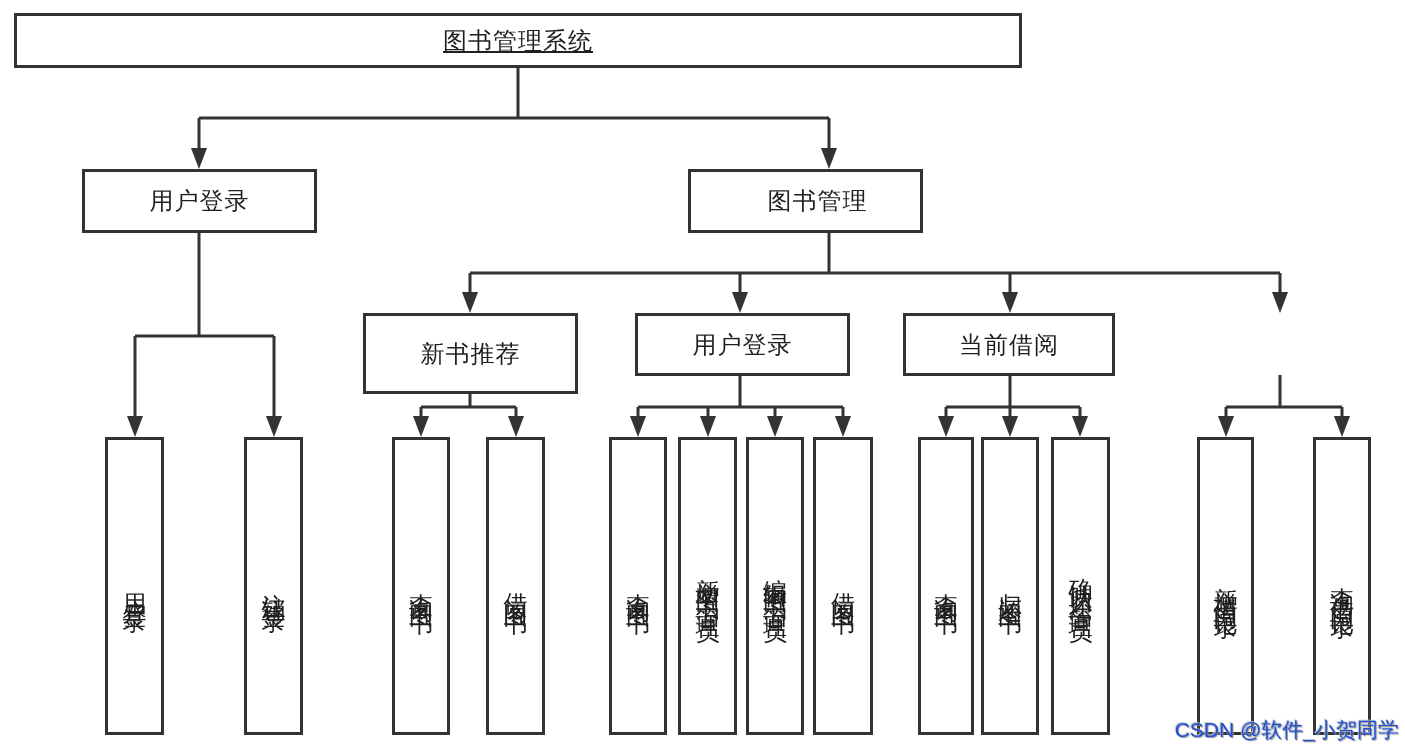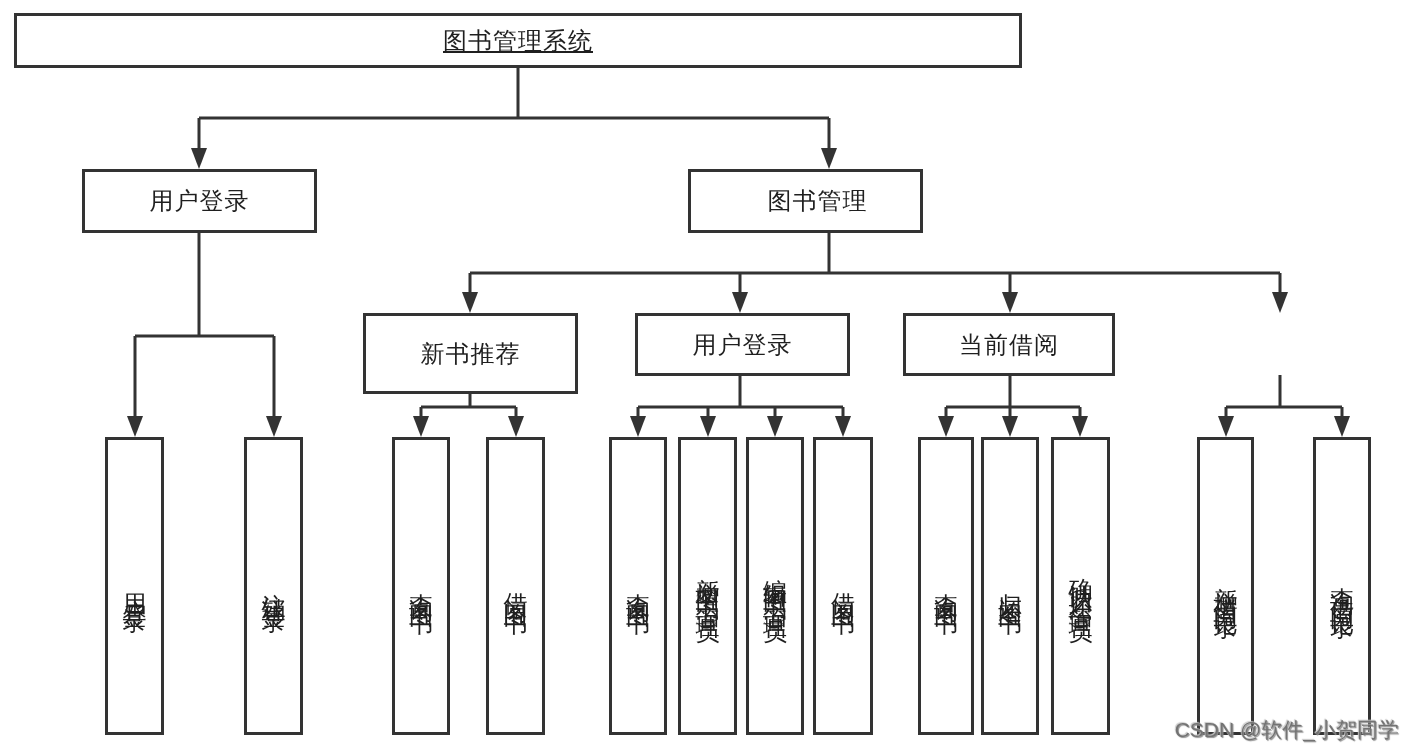--- a/index.html
+++ b/index.html
@@ -74,21 +74,21 @@
   #l-cur-q      { left: 918px;  top: 437px; width: 56px;   height: 298px; }
   #l-cur-ret    { left: 981px;  top: 437px; width: 58px;   height: 298px; }
   #l-cur-conf   { left: 1051px; top: 437px; width: 59px;   height: 298px; }
   #l-rec-add    { left: 1197px; top: 437px; width: 57px;   height: 298px; }
   #l-rec-q      { left: 1313px; top: 437px; width: 58px;   height: 298px; }
   .watermark {
     position: absolute;
     right: 6px;
     bottom: 3px;
     font-size: 21px;
-    color: #737373;
+    color: #1d4ed8;
     text-shadow: 1px 1px 1px #8f8f8f, -1px -1px 1px #c9c9c9;
     white-space: nowrap;
     pointer-events: none;
   }
 </style>
 </head>
 <body>
 
 <div class="canvas">
 

